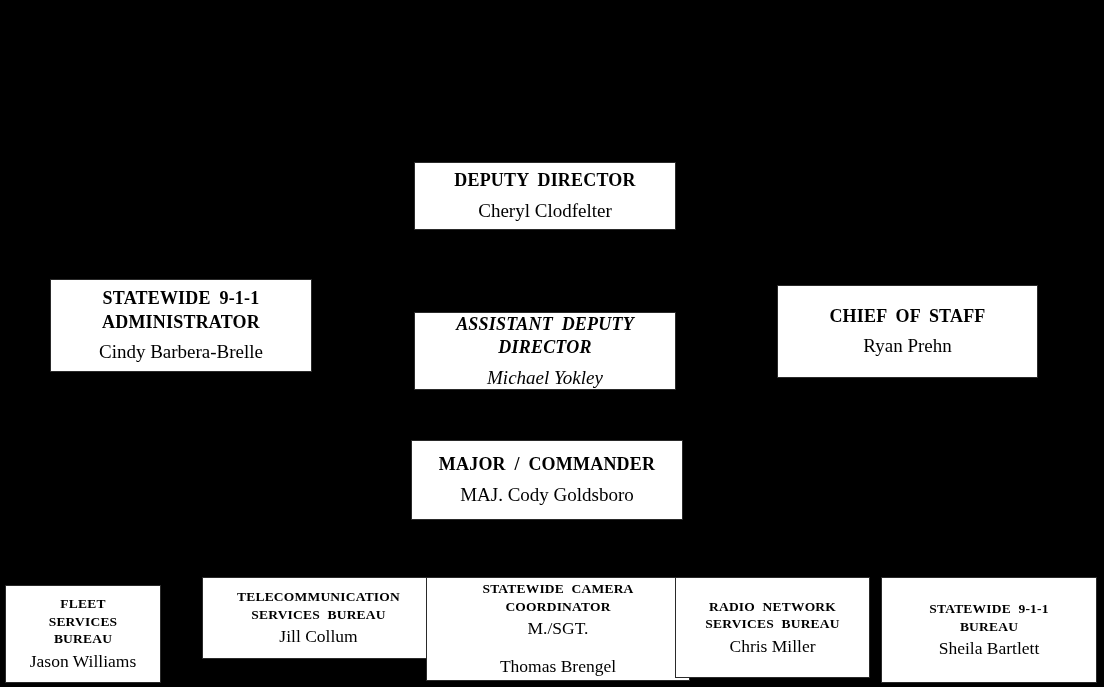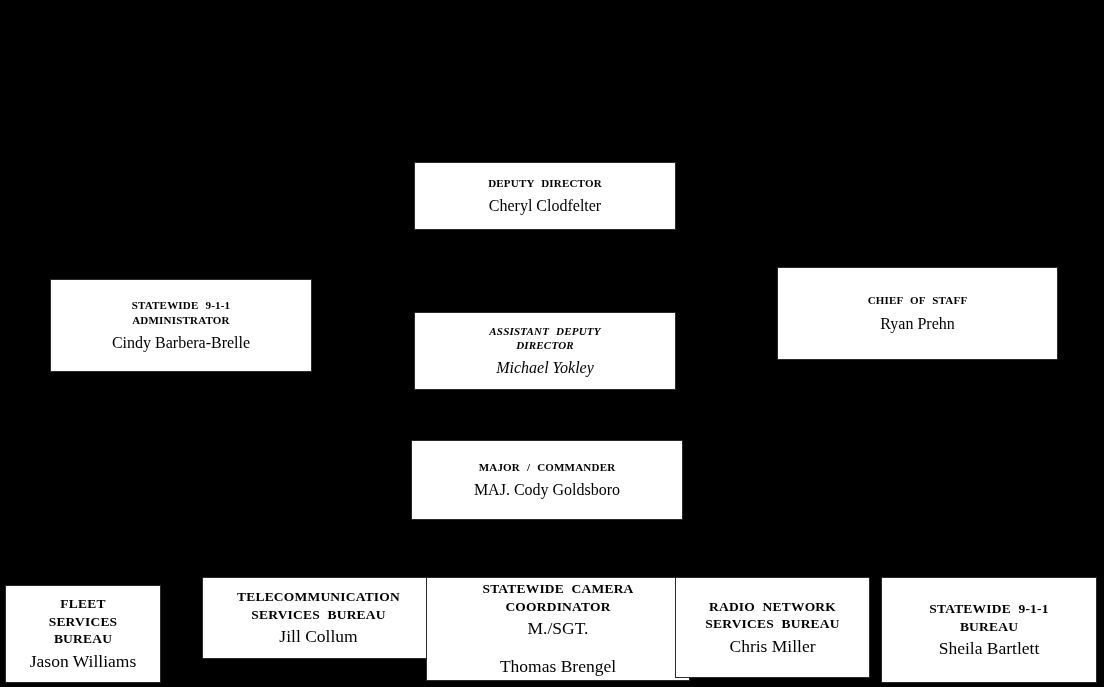--- a/index.html
+++ b/index.html
@@ -23,41 +23,41 @@
     box-sizing: border-box;
     display: flex;
     flex-direction: column;
     align-items: center;
     justify-content: center;
     text-align: center;
     padding: 2px 4px;
   }
   .title {
     font-weight: bold;
-    font-size: 11px;
+    font-size: 18px;
     line-height: 1.3;
     word-spacing: 4px;
     letter-spacing: 0.2px;
     white-space: nowrap;
   }
   .person {
-    font-size: 16px;
+    font-size: 19px;
     line-height: 1.25;
     margin-top: 6px;
     white-space: nowrap;
   }
   .node.sm .title { font-size: 13.5px; }
   .node.sm .person { font-size: 17.5px; margin-top: 3px; }
   .node.sm .person + .person { margin-top: 16px; }
 
   
   .n-deputy    { left: 414px; top: 162px; width: 262px; height: 68px; }
   .n-admin     { left: 50px;  top: 279px; width: 262px; height: 93px; }
   .n-assistant { left: 414px; top: 312px; width: 262px; height: 78px; font-style: italic; }
-  .n-chief     { left: 777px; top: 267px; width: 281px; height: 93px; }
+  .n-chief     { left: 777px; top: 285px; width: 261px; height: 93px; }
   .n-major     { left: 411px; top: 440px; width: 272px; height: 80px; }
   .n-fleet     { left: 5px;   top: 577px; width: 156px; height: 98px; margin-top: 8px;  }
   .n-telecom   { left: 178px; top: 577px; width: 233px; height: 82px; margin-left: 24px; }
   .n-camera    { left: 426px; top: 577px; width: 264px; height: 104px; }
   .n-radio     { left: 675px; top: 577px; width: 195px; height: 101px; }
   .n-b911      { left: 881px; top: 577px; width: 216px; height: 106px; }
 </style>
 </head>
 <body>
 

